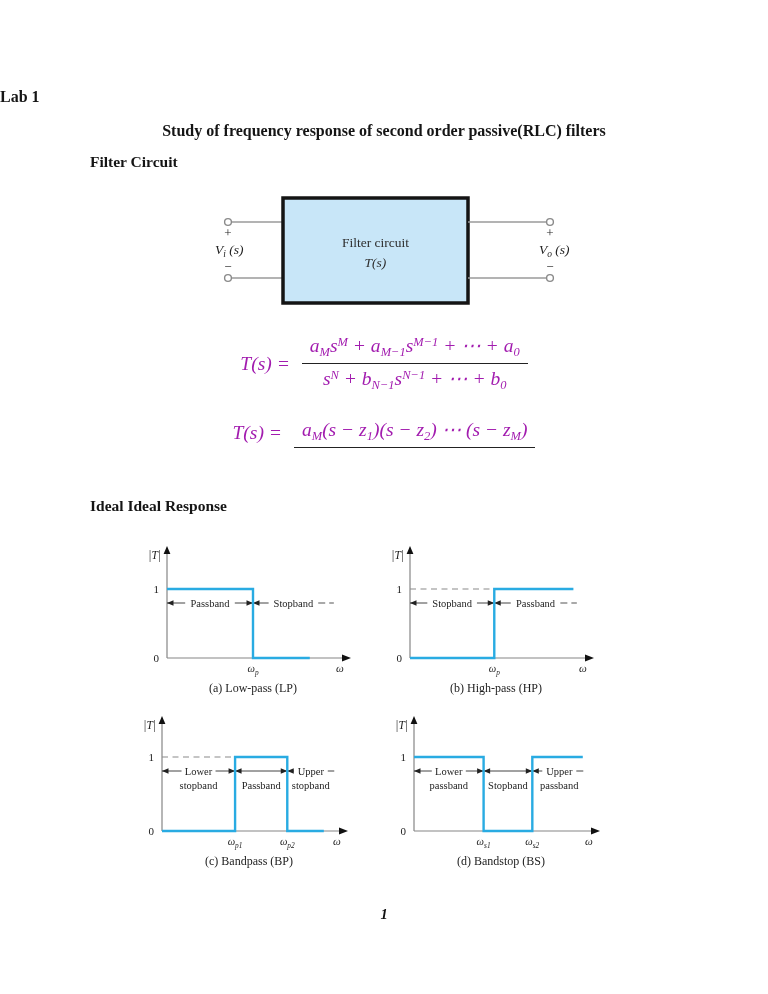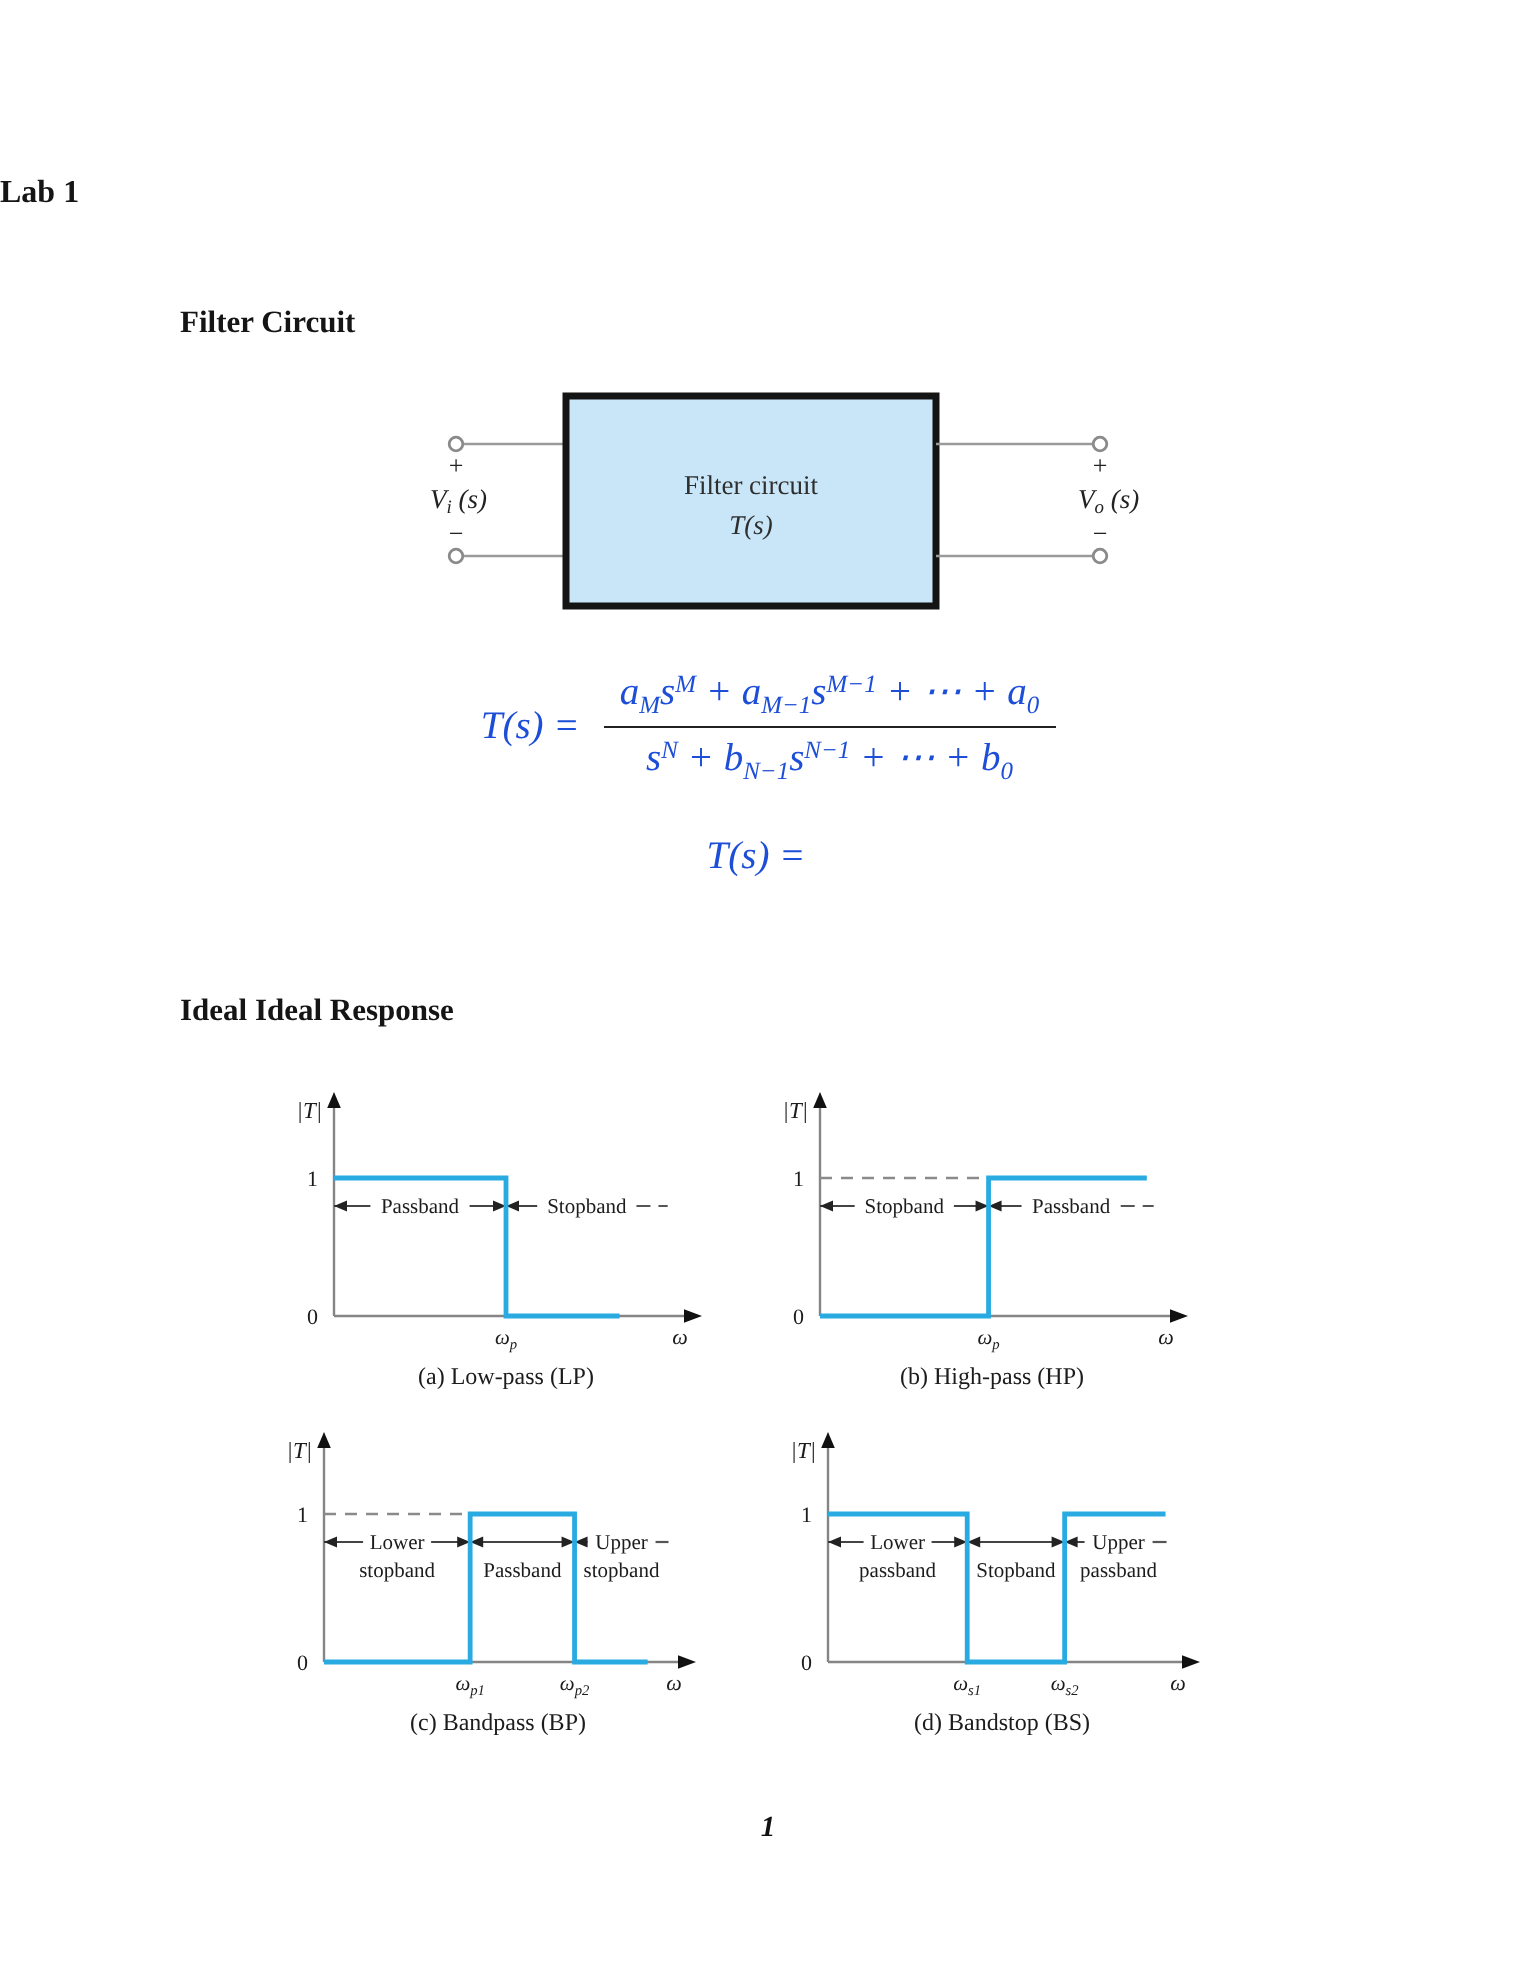--- a/index.html
+++ b/index.html
@@ -13,21 +13,21 @@
   .circuit{position:absolute;left:198px;top:190px;overflow:visible;}
   .cbox{stroke:#141414;stroke-width:3.5;}
   .cwire{stroke:#9a9a9a;stroke-width:1.3;}
   .cterm{fill:#ffffff;stroke:#8a8a8a;stroke-width:1.4;}
   svg text{font-family:"Liberation Serif","DejaVu Serif",serif;fill:#1c1c1c;}
   .ct1{font-size:13.5px;fill:#2e2e2e;}
   .ct2{font-size:13.5px;font-style:italic;fill:#2e2e2e;}
   .sign{font-size:13px;fill:#222;}
   .vlab{font-size:13.5px;font-style:italic;fill:#222;}
   .formula{position:absolute;left:0;width:100%;display:flex;justify-content:center;align-items:center;
-           font-style:italic;font-size:19.5px;color:#1d4ed8;}
+           font-style:italic;font-size:19.5px;color:#a21caf;}
   .formula .lhs{margin-right:12px;}
   .frac{display:inline-flex;flex-direction:column;text-align:center;}
   .frac .num{padding:0 8px 3px;border-bottom:1.5px solid #222;}
   .frac .den{padding:3px 8px 0;}
   .formula sub,.formula sup{font-size:64%;font-style:italic;}
   .formula sub{vertical-align:-0.35em;}
   .formula sup{vertical-align:0.5em;}
   #formula-1{top:334px;}
   #formula-2{top:418px;}
   .plot{position:absolute;}
@@ -37,20 +37,21 @@
   #plot-3{left:380px;top:711px;}
   .page-number{position:absolute;top:906px;left:0;width:100%;text-align:center;
                font-weight:bold;font-style:italic;font-size:14.5px;color:#111;}
 </style>
 </head>
 <body>
 
 <div class="page">
 
   <h1 class="title">Lab 1</h1>
+  <h2 class="subtitle">Study of frequency response of second order passive(RLC) filters</h2>
 
   <h3 class="sec-fc">Filter Circuit</h3>
 
   <svg class="circuit" width="395" height="125" viewBox="0 0 395 125">
 
     <line class="cwire" x1="34" y1="32" x2="85" y2="32"></line>
     <line class="cwire" x1="34" y1="88" x2="85" y2="88"></line>
     <circle class="cterm" cx="30" cy="32" r="3.4"></circle>
     <circle class="cterm" cx="30" cy="88" r="3.4"></circle>
     <text class="sign" x="30" y="47" text-anchor="middle">+</text>
@@ -74,20 +75,21 @@
     <span class="lhs">T(s) =</span>
     <span class="frac">
       <span class="num">a<sub>M</sub>s<sup>M</sup> + a<sub>M−1</sub>s<sup>M−1</sup> + ⋯ + a<sub>0</sub></span>
       <span class="den">s<sup>N</sup> + b<sub>N−1</sub>s<sup>N−1</sup> + ⋯ + b<sub>0</sub></span>
     </span>
   </div>
 
   <div class="formula" id="formula-2">
     <span class="lhs">T(s) =</span>
     <span class="frac">
+      <span class="num">a<sub>M</sub>(s − z<sub>1</sub>)(s − z<sub>2</sub>) ⋯ (s − z<sub>M</sub>)</span>
     </span>
   </div>
 
   <h3 class="sec-ifr">Ideal Ideal Response</h3>
 
   <div class="plot" id="plot-0"><svg width="248" height="164">
         <line x1="34" y1="10" x2="34" y2="117" stroke="#858585" stroke-width="1.2"></line>
         <line x1="34" y1="117" x2="213" y2="117" stroke="#858585" stroke-width="1.2"></line>
         <polygon points="34,5 30.6,13 37.4,13" fill="#111"></polygon>
         <polygon points="218,117 209,113.6 209,120.4" fill="#111"></polygon>

